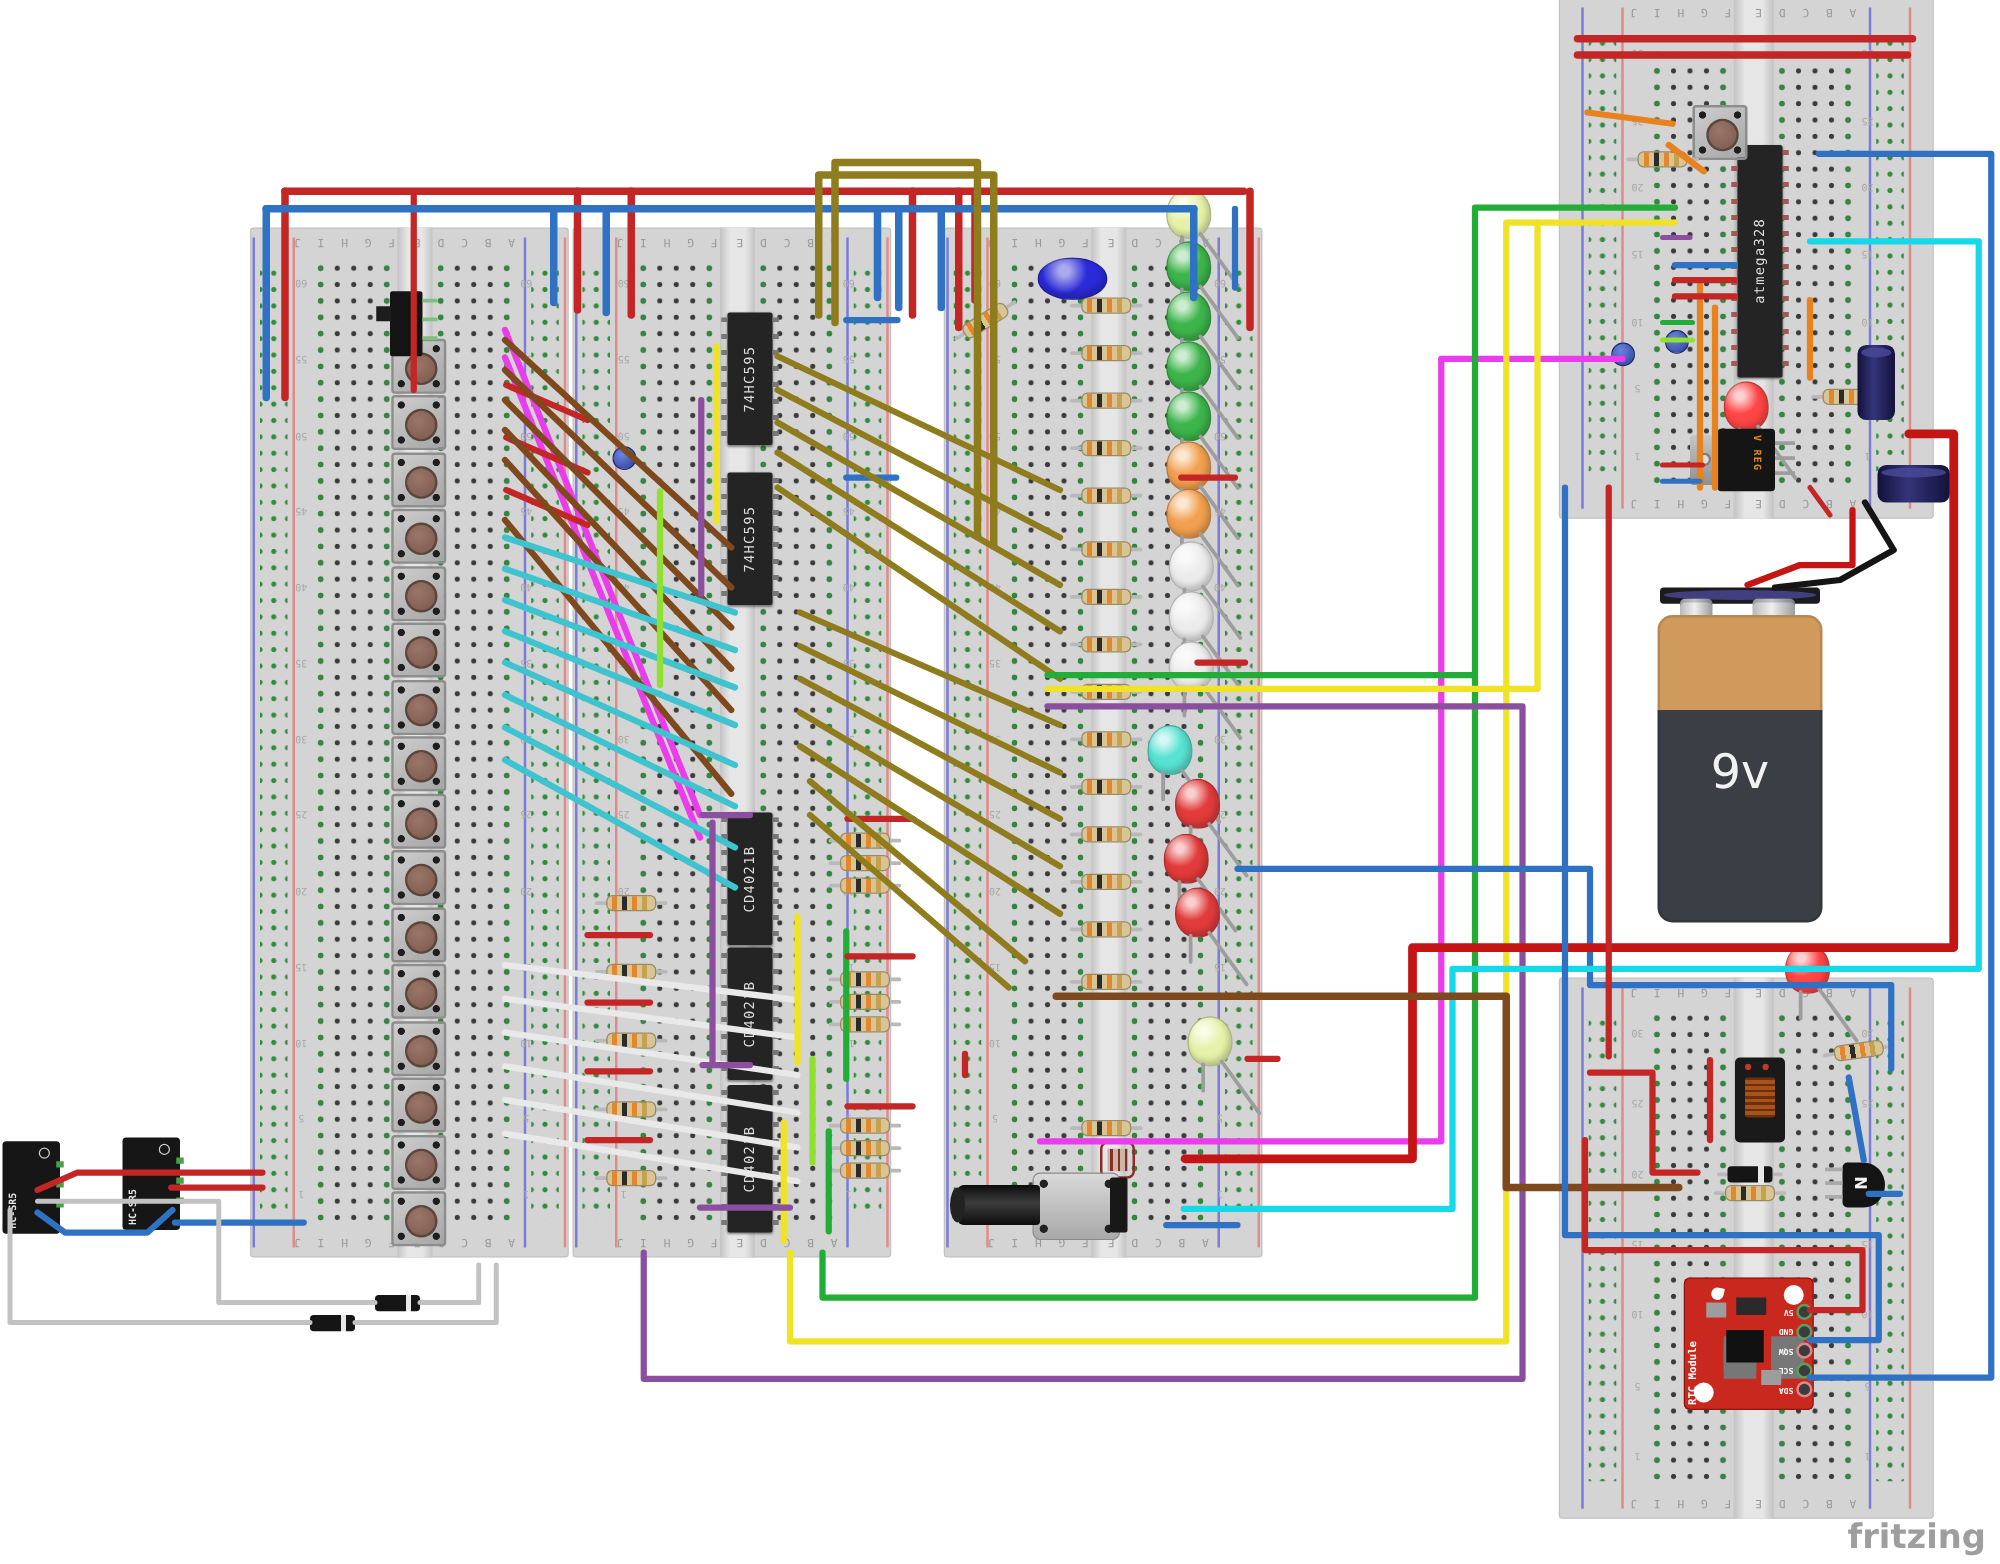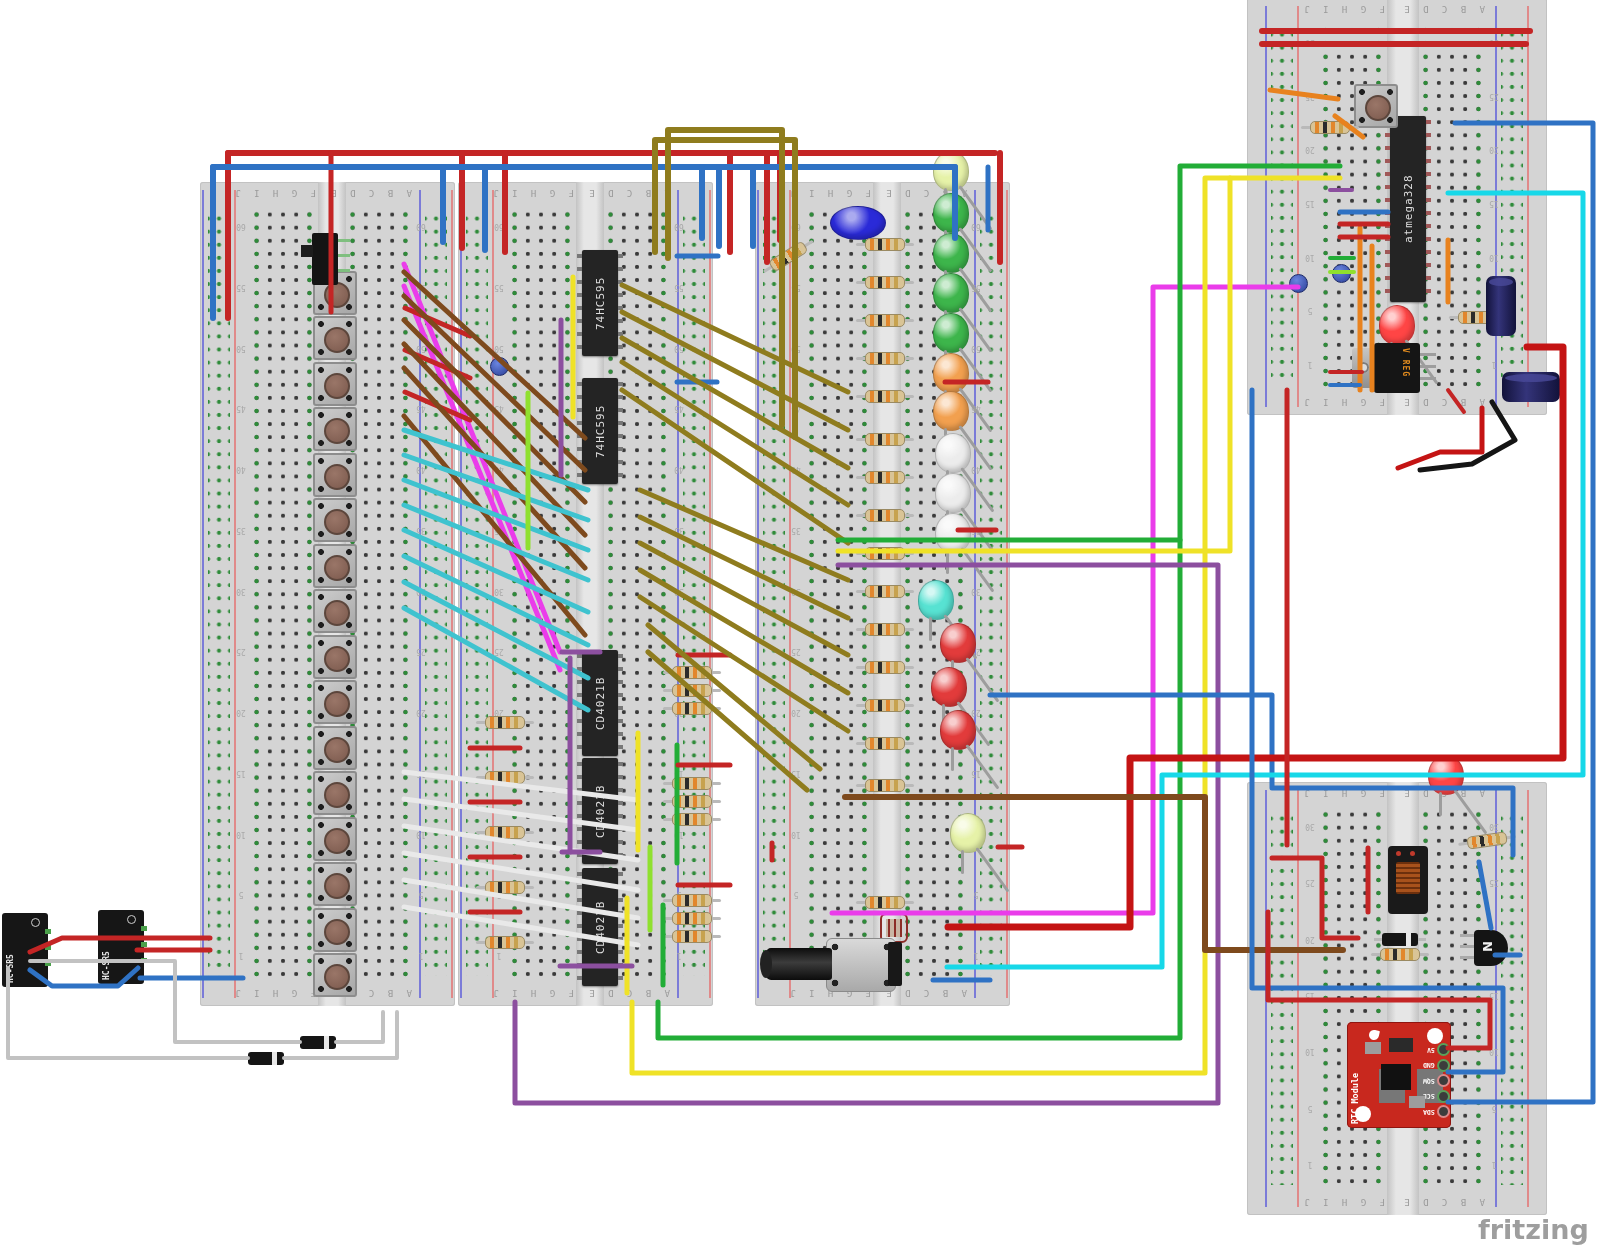--- a/index.html
+++ b/index.html
@@ -693,20 +693,28 @@
     <div class="cmp pot" style="left: 766px; top: 938px; width: 140px; height: 52px;">
       <div class="bod"></div>
       <div class="knob"></div>
       <div class="blk"></div>
     </div>
     <div class="cmp sensor" style="left: 2px; top: 913px;">
       <span>HC-SR5</span>
     </div>
     <div class="cmp sensor" style="left: 98px; top: 910px;">
       <span>HC-SR5</span>
+    </div>
+    <div class="cmp batt" style="left: 1326px; top: 470px;">
+      <div class="cap"></div>
+      <div class="t1"></div>
+      <div class="t2"></div>
+      <div class="body">
+        <span>9v</span>
+      </div>
     </div>
     <div class="cmp rtc" style="left: 1347px; top: 1022px;">
       <div class="vl">RTC Module</div>
       <div class="chip"></div>
       <div class="chip2"></div>
       <div class="pad"></div>
       <div class="h1"></div>
       <div class="h2"></div>
       <div class="flame"></div>
       <div class="pins">

